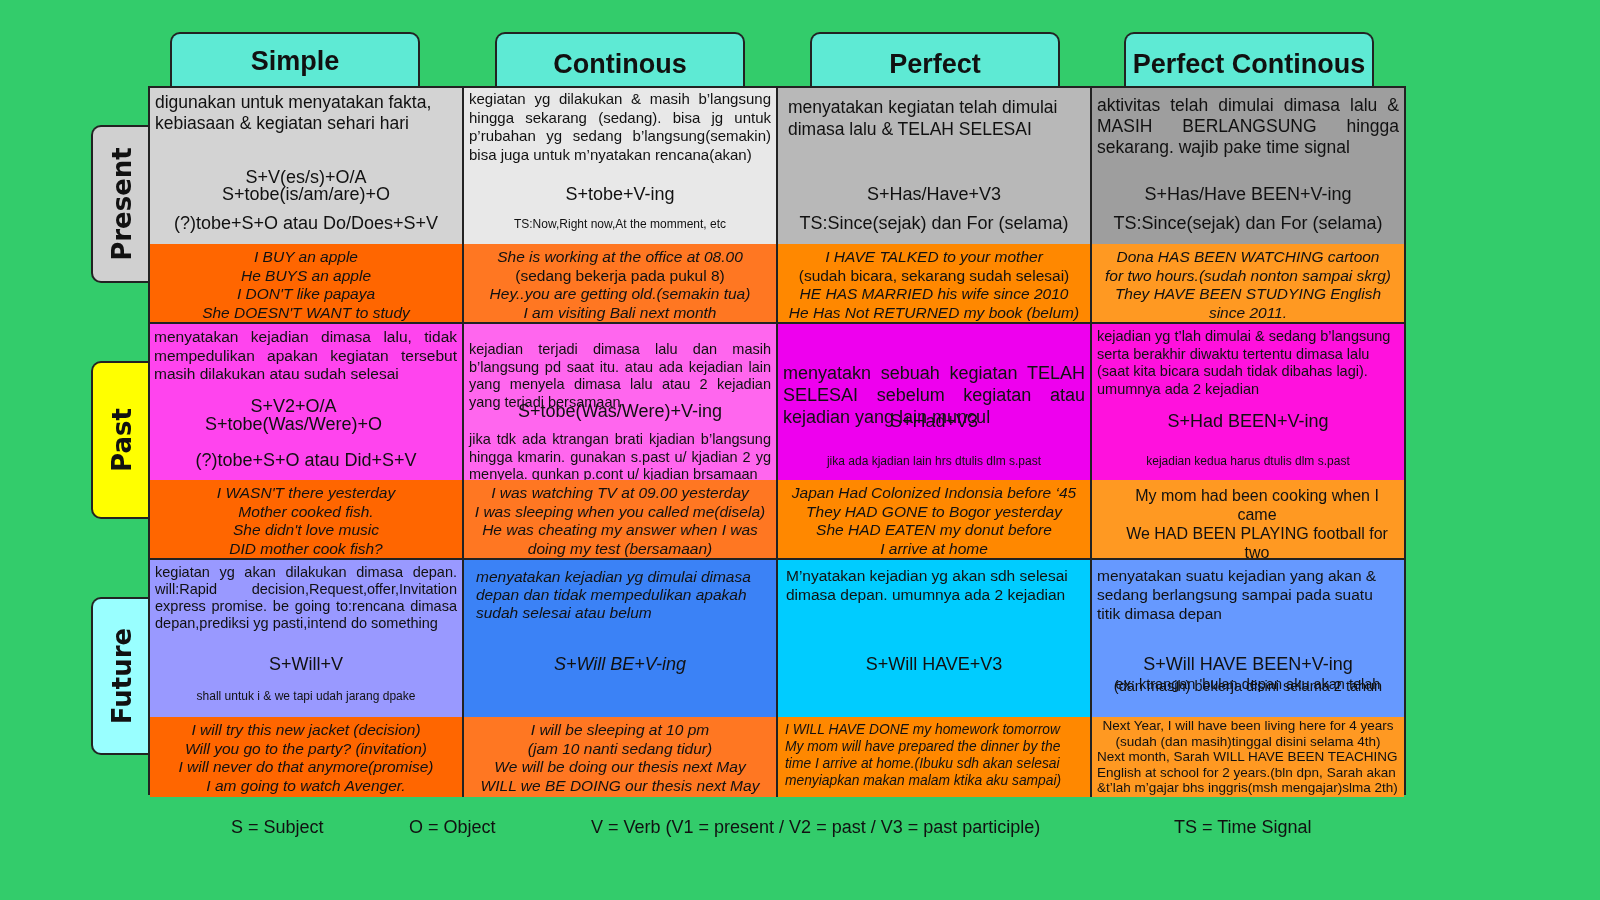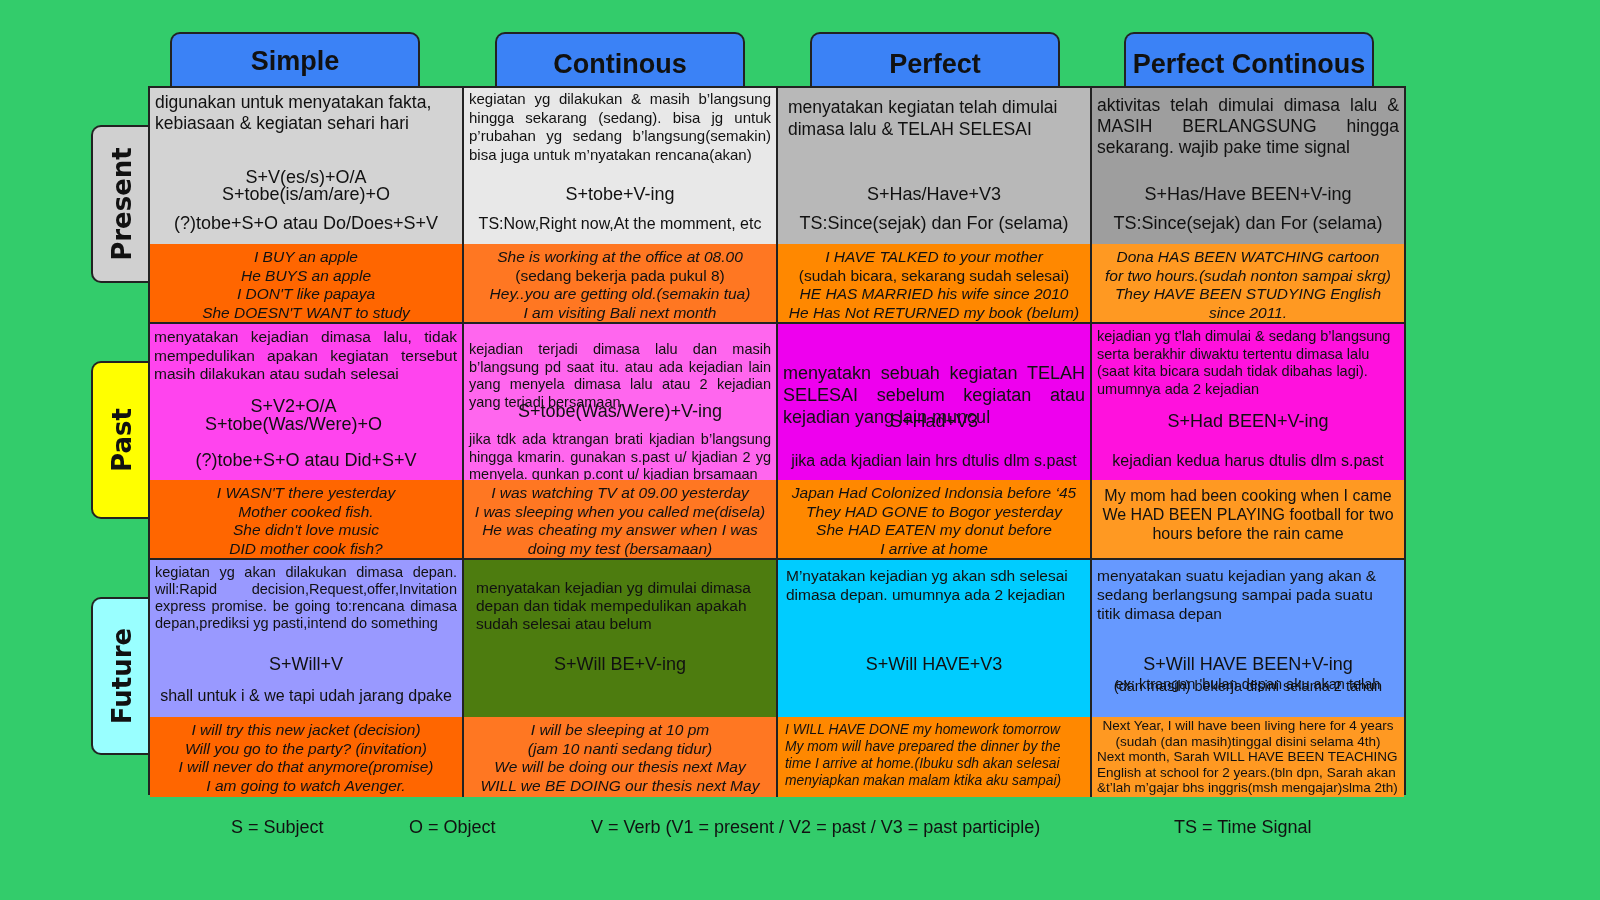--- a/index.html
+++ b/index.html
@@ -1,27 +1,27 @@
 <!DOCTYPE html>
 <html><head>
 <meta charset="utf-8">
 <style>
   html,body{margin:0;padding:0;}
   body{width:1600px;height:900px;background:#33cc6b;position:relative;overflow:hidden;font-family:"Liberation Sans",sans-serif;color:#111;}
-  .tab-head{position:absolute;top:32px;height:56px;background:#3b82f6;border:2px solid #222;border-bottom:none;border-radius:10px 10px 0 0;display:flex;align-items:center;justify-content:center;font-weight:bold;font-size:27px;color:#111;box-sizing:border-box;}
+  .tab-head{position:absolute;top:32px;height:56px;background:#5eead4;border:2px solid #222;border-bottom:none;border-radius:10px 10px 0 0;display:flex;align-items:center;justify-content:center;font-weight:bold;font-size:27px;color:#111;box-sizing:border-box;}
   .side-tab{position:absolute;left:91px;width:60px;border:2px solid #222;border-right:none;border-radius:10px 0 0 10px;box-sizing:border-box;display:flex;align-items:center;justify-content:center;}
   .side-tab span{transform:rotate(-90deg);font-weight:bold;font-size:26px;white-space:nowrap;font-family:"DejaVu Sans",sans-serif;}
   .grid{position:absolute;left:148px;top:86px;width:1258px;height:709px;border:2px solid #222;box-sizing:border-box;display:grid;grid-template-columns:314px 314px 314px 312px;grid-template-rows:156px 80px 156px 80px 157px 80px;}
   .cell{border-right:2px solid #222;box-sizing:border-box;overflow:hidden;padding:4px 5px;font-size:15px;line-height:18px;position:relative;}
   .cell.last{border-right:none;}
   .cell.ex{text-align:center;font-style:italic;font-size:15.5px;line-height:18.5px;padding-top:4px;}
   .rowb{border-bottom:2px solid #222;}
   .desc{text-align:justify;}
   .formula{text-align:center;font-size:18px;line-height:19px;}
-  .note{text-align:center;font-size:16px;}
+  .note{text-align:center;font-size:12px;}
   .ab{position:absolute;left:5px;right:5px;}
   .legend{position:absolute;top:817px;font-size:18px;}
   .norm{font-style:normal;}
 </style>
 </head>
 <body>
 
 <div class="tab-head" style="left:170px;width:250px;">Simple</div>
 <div class="tab-head" style="left:495px;width:250px;padding-top:6px;">Continous</div>
 <div class="tab-head" style="left:810px;width:250px;padding-top:6px;">Perfect</div>
@@ -119,32 +119,32 @@
     <div>I was sleeping when you called me(disela)</div>
     <div>He was cheating my answer when I was</div>
     <div>doing my test (bersamaan)</div>
   </div>
   <div class="cell ex rowb" style="background:#ff8800;">
     <div>Japan Had Colonized Indonsia before ‘45</div>
     <div>They HAD GONE to Bogor yesterday</div>
     <div>She HAD EATEN my donut before</div>
     <div>I arrive at home</div>
   </div>
-  <div class="cell ex rowb last norm" style="background:#ff9922;font-style:normal;font-size:16px;line-height:19px;padding-top:6px;">
+  <div class="cell ex rowb last norm" style="background:#ff9922;font-style:normal;font-size:16px;line-height:19px;padding-top:6px;padding-left:23px;">
     <div>My mom had been cooking when I came</div>
     <div>We HAD BEEN PLAYING football for two</div>
     <div>hours before the rain came</div>
   </div>
 
   <div class="cell" style="background:#9999ff;">
     <div class="desc" style="font-size:14.5px;line-height:17px;">kegiatan yg akan dilakukan dimasa depan. will:Rapid decision,Request,offer,Invitation express promise. be going to:rencana dimasa depan,prediksi yg pasti,intend do something</div>
     <div class="formula ab" style="top:95px;">S+Will+V</div>
     <div class="note ab" style="top:127px;">shall untuk i &amp; we tapi udah jarang dpake</div>
   </div>
-  <div class="cell" style="background:#4d7c0f;padding-left:12px;padding-top:19px;">
+  <div class="cell" style="background:#3b82f6;padding-left:12px;padding-top:8px;font-style:italic;">
     <div style="font-size:15.5px;line-height:18px;">menyatakan kejadian yg dimulai dimasa depan dan tidak mempedulikan apakah sudah selesai atau belum</div>
     <div class="formula ab" style="top:95px;">S+Will BE+V-ing</div>
   </div>
   <div class="cell" style="background:#00ccff;padding-left:8px;padding-top:7px;">
     <div style="font-size:15.5px;line-height:18.5px;">M’nyatakan kejadian yg akan sdh selesai dimasa depan. umumnya ada 2 kejadian</div>
     <div class="formula ab" style="top:95px;">S+Will HAVE+V3</div>
   </div>
   <div class="cell last" style="background:#6699ff;padding-top:6px;">
     <div style="font-size:15.5px;line-height:19px;">menyatakan suatu kejadian yang akan &amp; sedang berlangsung sampai pada suatu titik dimasa depan</div>
     <div class="formula ab" style="top:95px;">S+Will HAVE BEEN+V-ing</div>

